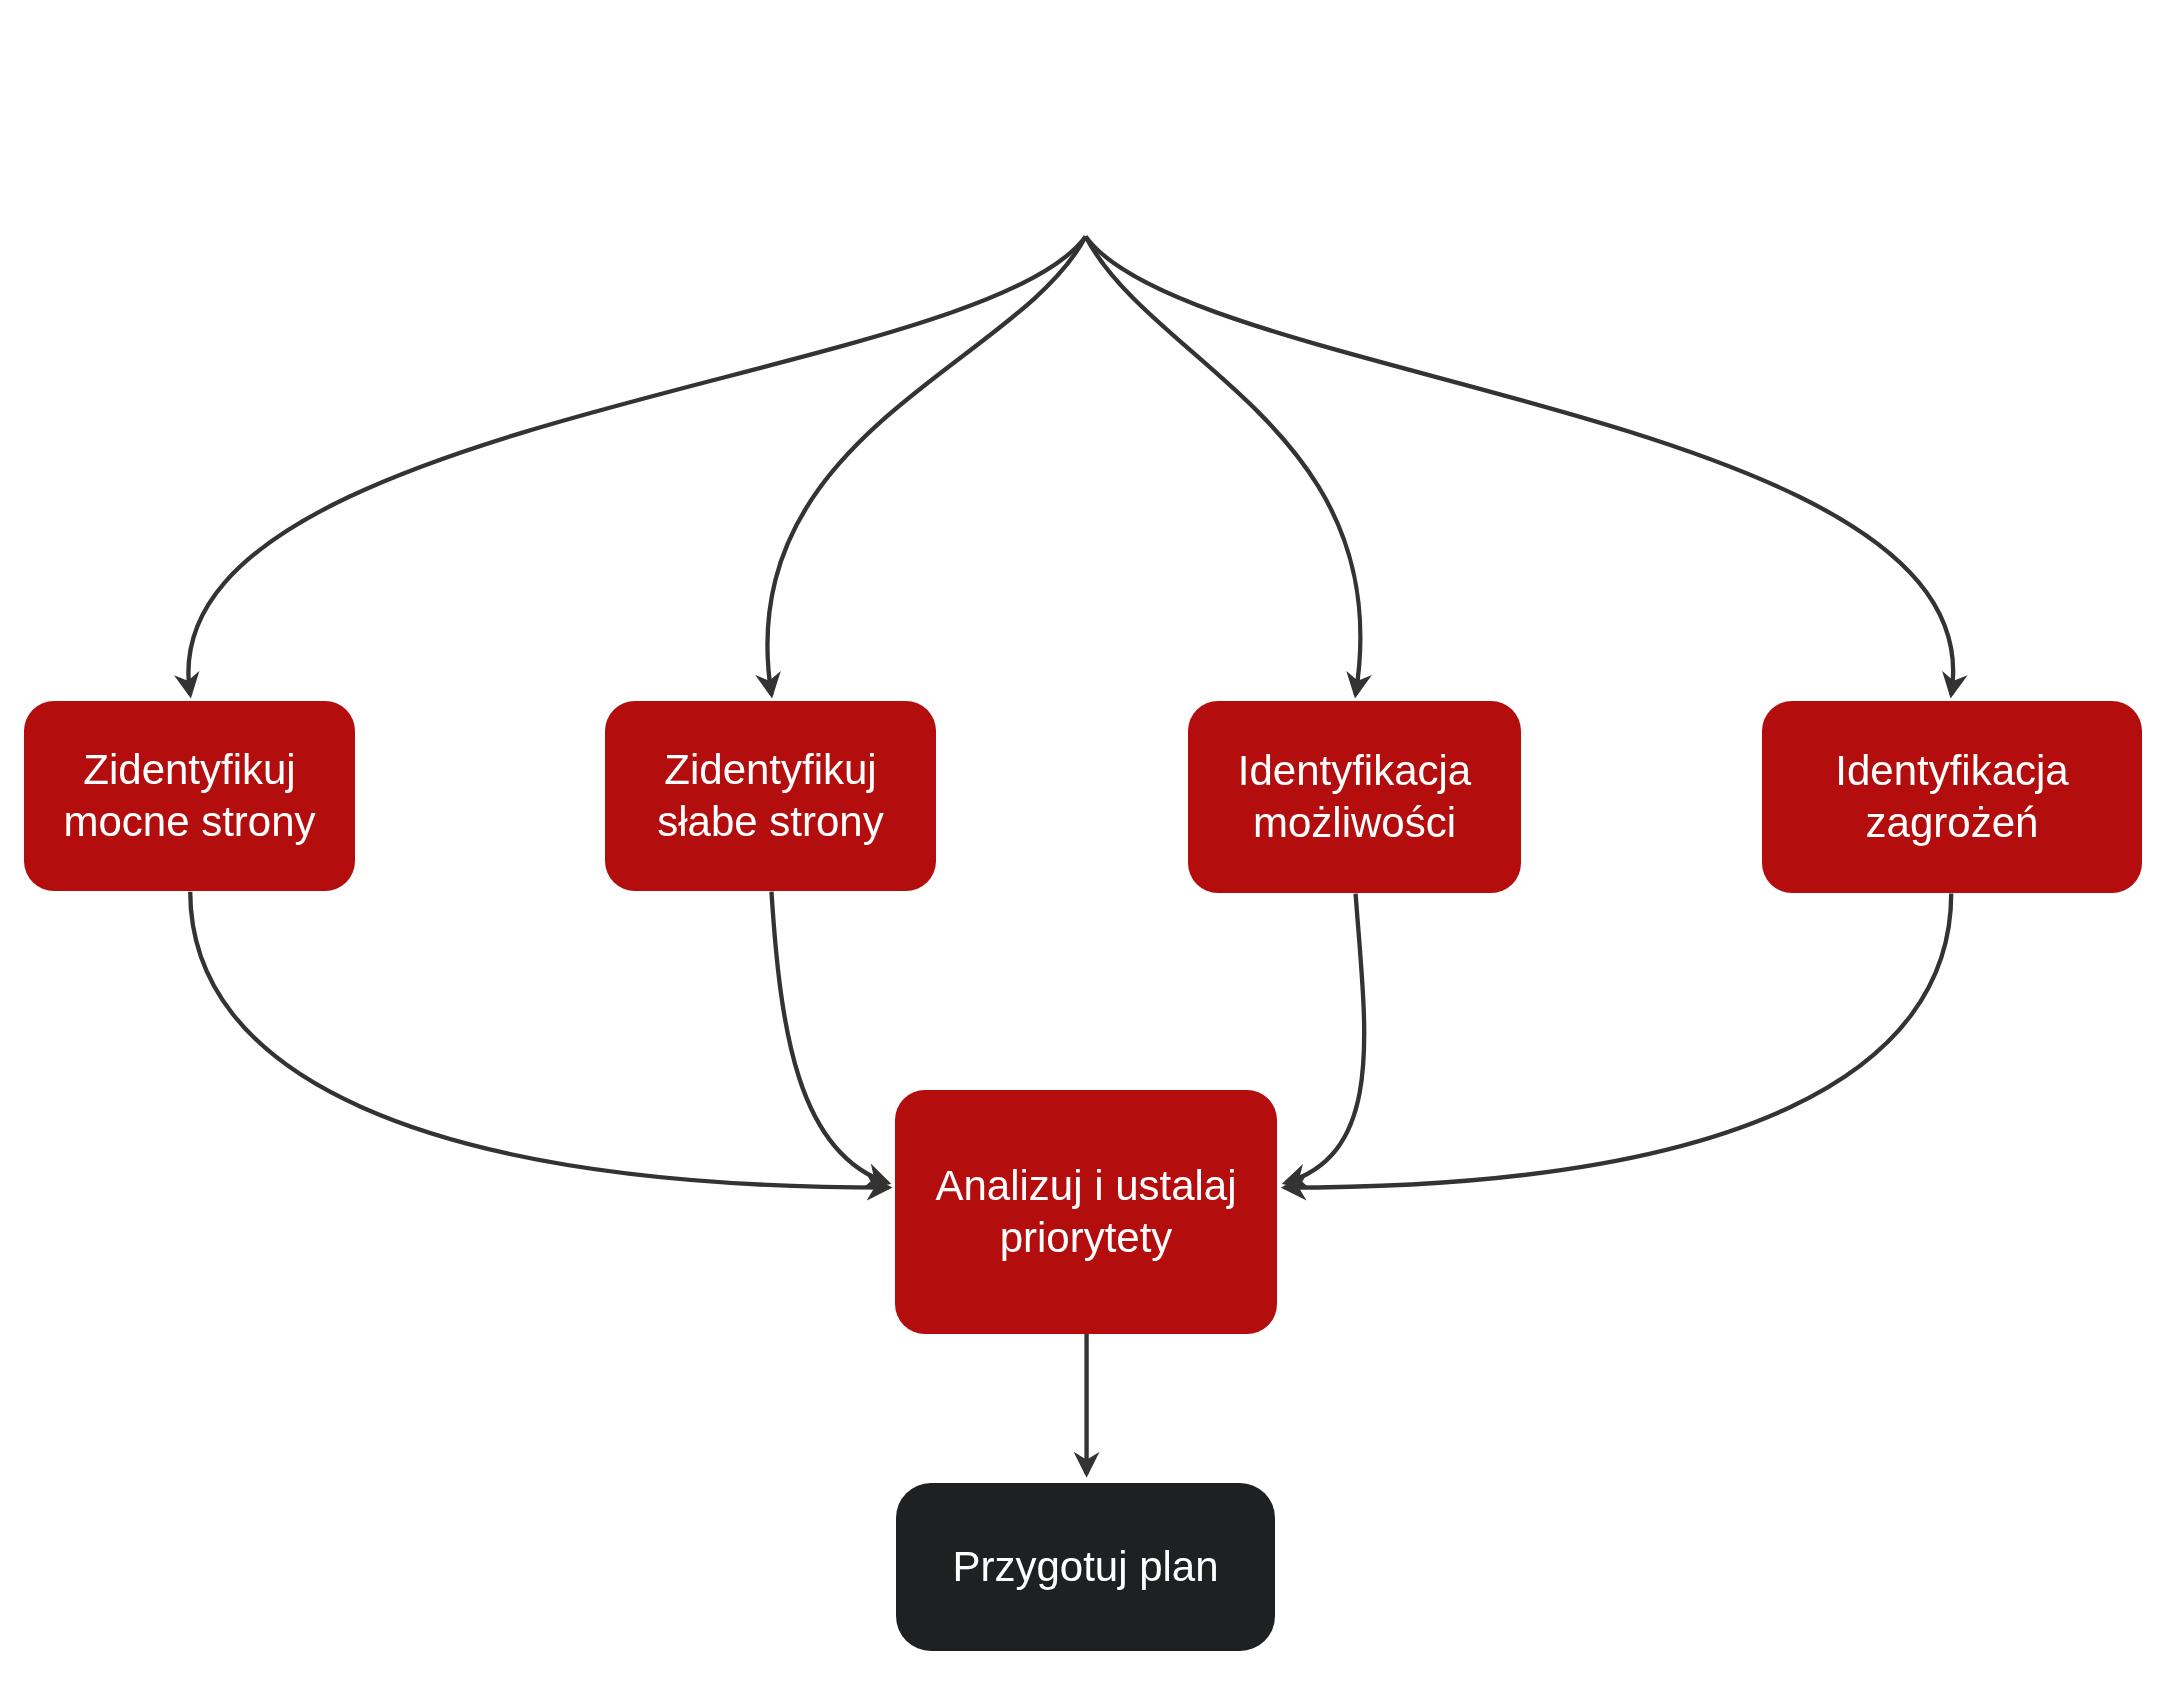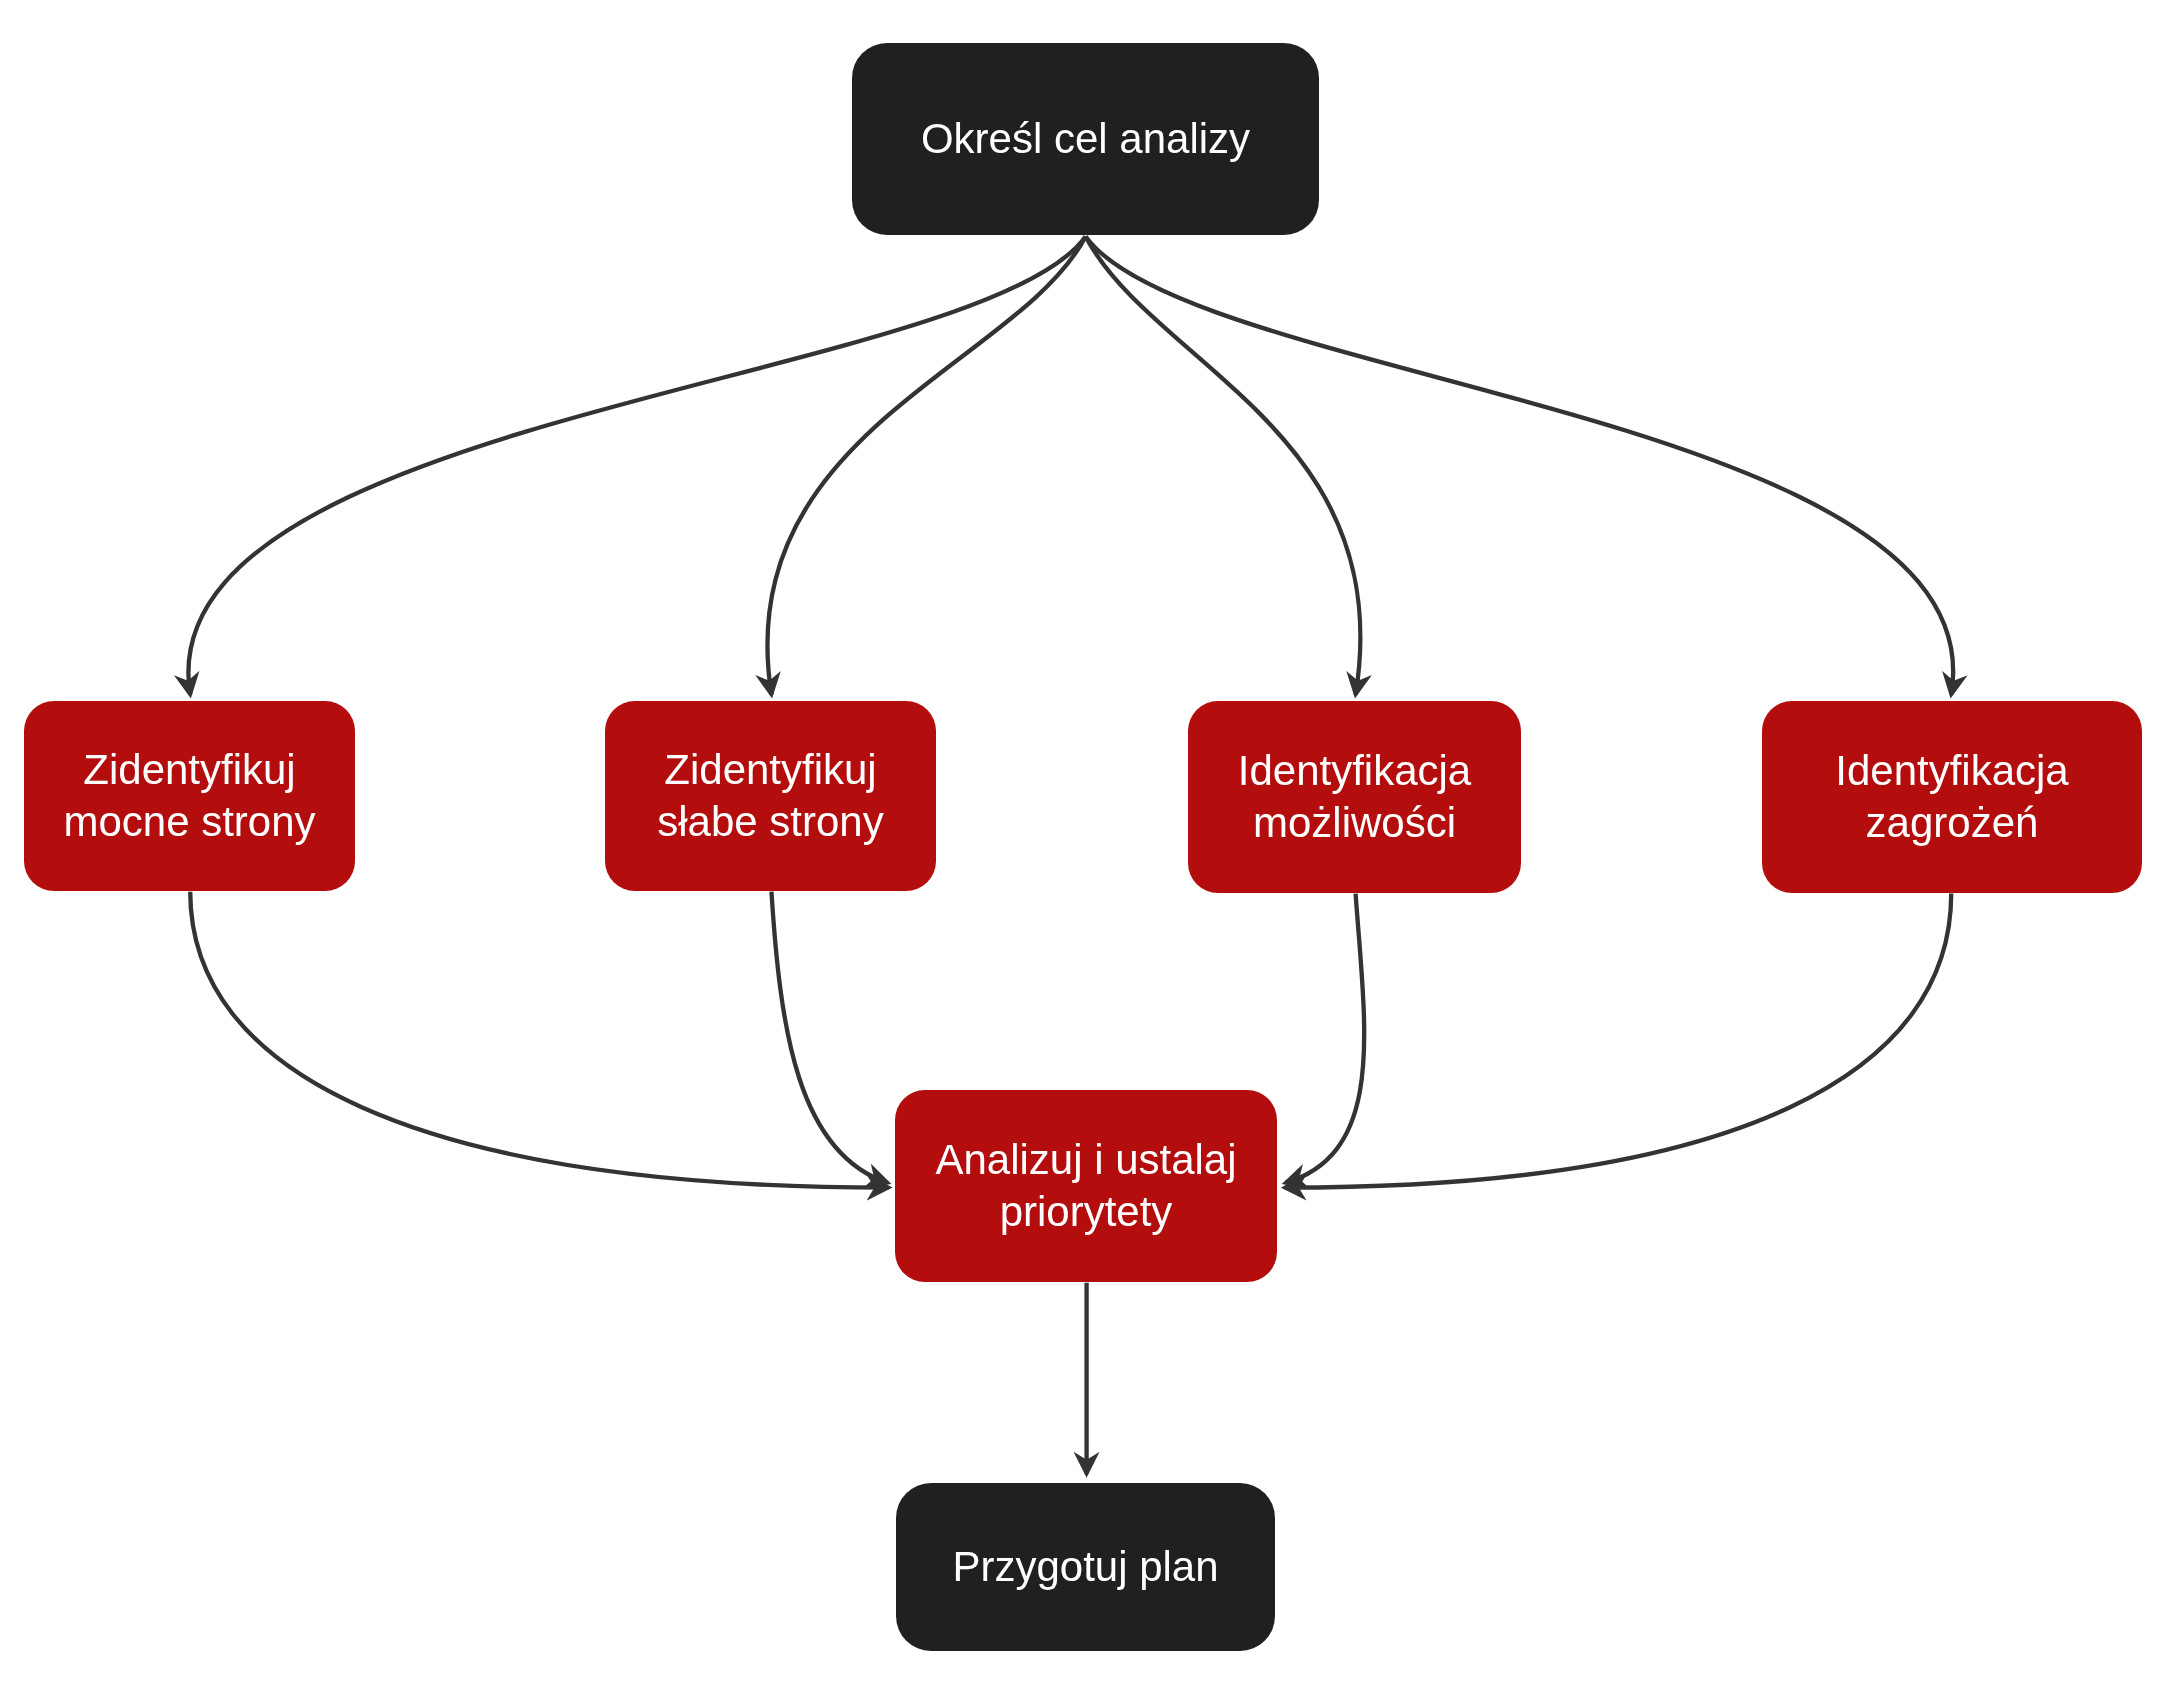--- a/index.html
+++ b/index.html
@@ -57,21 +57,21 @@
   .node span {
     display: block;
     white-space: nowrap;
   }
   
   .node-start         { left: 852px;  top: 43px;   width: 467px; height: 192px; }
   .node-strengths     { left: 24px;   top: 701px;  width: 331px; height: 190px; }
   .node-weaknesses    { left: 605px;  top: 701px;  width: 331px; height: 190px; }
   .node-opportunities { left: 1188px; top: 701px;  width: 333px; height: 192px; }
   .node-threats       { left: 1762px; top: 701px;  width: 380px; height: 192px; }
-  .node-analyze       { left: 895px;  top: 1090px; width: 382px; height: 192px; }
+  .node-analyze       { left: 895px;  top: 1090px; width: 382px; height: 244px; }
   .node-plan          { left: 896px;  top: 1483px; width: 379px; height: 168px; }
 </style>
 </head>
 <body>
 
 <div class="canvas">
 
   <svg class="edges-layer" viewBox="0 0 2266 1764" xmlns="http://www.w3.org/2000/svg">
     <defs>
       <marker id="arrowhead" viewBox="0 0 10 10" refX="8.5" refY="5" markerUnits="userSpaceOnUse" markerWidth="27" markerHeight="27" orient="auto-start-reverse">
@@ -85,23 +85,20 @@
     <path class="edge" d="M 1130 246 C 1240 400, 2080 430, 2031 723" marker-end="url(#arrowhead)"></path>
 
     <path class="edge" d="M 198 928 C 198 1115, 430 1236, 925 1236" marker-end="url(#arrowhead)"></path>
     <path class="edge" d="M 803 928 C 812 1070, 830 1200, 924 1231" marker-end="url(#arrowhead)"></path>
     <path class="edge" d="M 1411 930 C 1421 1070, 1443 1200, 1338 1231" marker-end="url(#arrowhead)"></path>
     <path class="edge" d="M 2031 930 C 2031 1115, 1815 1236, 1337 1236" marker-end="url(#arrowhead)"></path>
 
     <path class="edge" d="M 1131 1335 L 1131 1534" marker-end="url(#arrowhead)"></path>
   </svg>
 
-  <div class="node node--dark node-start">
-    <span>Określ cel analizy</span>
-  </div>
 
   <div class="node node--red node-strengths">
     <span>Zidentyfikuj</span>
     <span>mocne strony</span>
   </div>
 
   <div class="node node--red node-weaknesses">
     <span>Zidentyfikuj</span>
     <span>słabe strony</span>
   </div>

